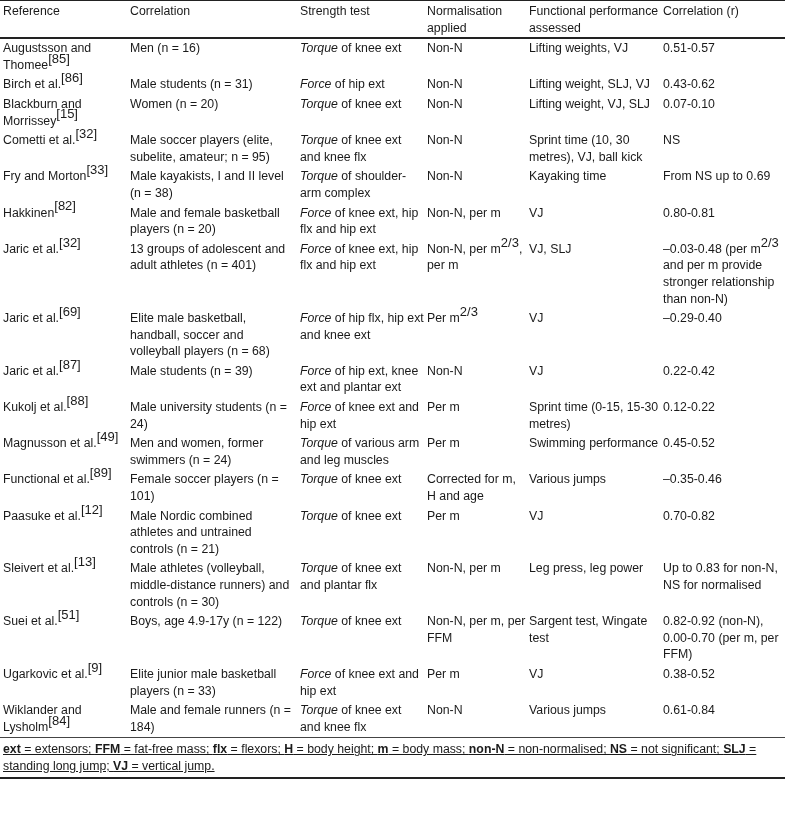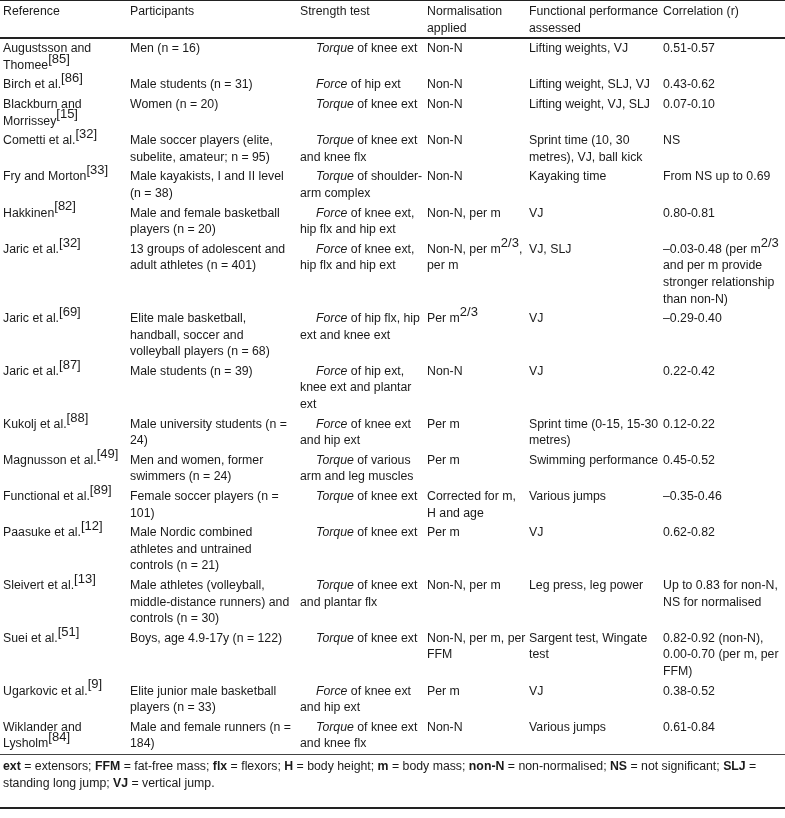--- a/index.html
+++ b/index.html
@@ -4,48 +4,48 @@
   <style>
     html, body { margin: 0; padding: 0; background: #ffffff; }
     body { width: 785px; height: 818px; overflow: hidden; font-family: "Liberation Sans", sans-serif; color: #1a1a1a; font-size: 12.3px; line-height: 16.6px; }
     .wrap { position: absolute; left: 0; top: 0; width: 625px; }
     table { border-collapse: collapse; width: 785px; table-layout: fixed; }
     thead tr { border-top: 1.5px solid #222; border-bottom: 2px solid #222; }
     th { font-weight: normal; text-align: left; vertical-align: top; padding: 2px 0 1px 3px; height: 30px; }
     td { vertical-align: top; padding: 1px 0 1px 3px; }
     tbody tr td { padding-top: 1px; padding-bottom: 2px; }
     sup { font-size: 13px; line-height: 0; position: relative; top: -1px; vertical-align: super; }
-    i { font-style: italic; margin-left: 16px; }
+    i { font-style: italic; }
     .col-ref { width: 127px; }
     .col-part { width: 170px; }
     .col-str { width: 127px; }
     .col-norm { width: 102px; }
     .col-func { width: 134px; }
     .col-corr { width: 125px; }
     tfoot tr.fn { border-top: 1px solid #444; border-bottom: 2px solid #222; }
-    tfoot td { padding: 3px 4px 16px 3px; }
+    tfoot td { padding: 3px 4px 2px 3px; text-decoration: underline; }
     b { font-weight: bold; }
   </style>
 </head>
 <body>
 
 <div class="wrap">
   <table>
     <colgroup>
       <col class="col-ref">
         <col class="col-part">
         <col class="col-str">
         <col class="col-norm">
         <col class="col-func">
         <col class="col-corr">
     </colgroup>
     <thead>
       <tr>
         <th>Reference</th>
-        <th>Participants</th>
+        <th>Correlation</th>
         <th>Strength test</th>
         <th>Normalisation applied</th>
         <th>Functional performance assessed</th>
         <th>Correlation (r)</th>
       </tr>
     </thead>
     <tbody id="tbody">
         <tr>
           <td><span>Augustsson and Thomee</span><sup>[85]</sup></td>
           <td>Men (n = 16)</td>
@@ -141,21 +141,21 @@
           <td><span>Corrected for m, H and age</span><sup></sup><span></span></td>
           <td>Various jumps</td>
           <td><span>–0.35-0.46</span><sup></sup><span></span></td>
         </tr>
         <tr>
           <td><span>Paasuke et al.</span><sup>[12]</sup></td>
           <td>Male Nordic combined athletes and untrained controls (n = 21)</td>
           <td><i>Torque</i><span> of knee ext</span></td>
           <td><span>Per m</span><sup></sup><span></span></td>
           <td>VJ</td>
-          <td><span>0.62-0.82</span><sup></sup><span></span></td>
+          <td><span>0.70-0.82</span><sup></sup><span></span></td>
         </tr>
         <tr>
           <td><span>Sleivert et al.</span><sup>[13]</sup></td>
           <td>Male athletes (volleyball, middle-distance runners) and controls (n = 30)</td>
           <td><i>Torque</i><span> of knee ext and plantar flx</span></td>
           <td><span>Non-N, per m</span><sup></sup><span></span></td>
           <td>Leg press, leg power</td>
           <td><span>Up to 0.83 for non-N, NS for normalised</span><sup></sup><span></span></td>
         </tr>
         <tr>

